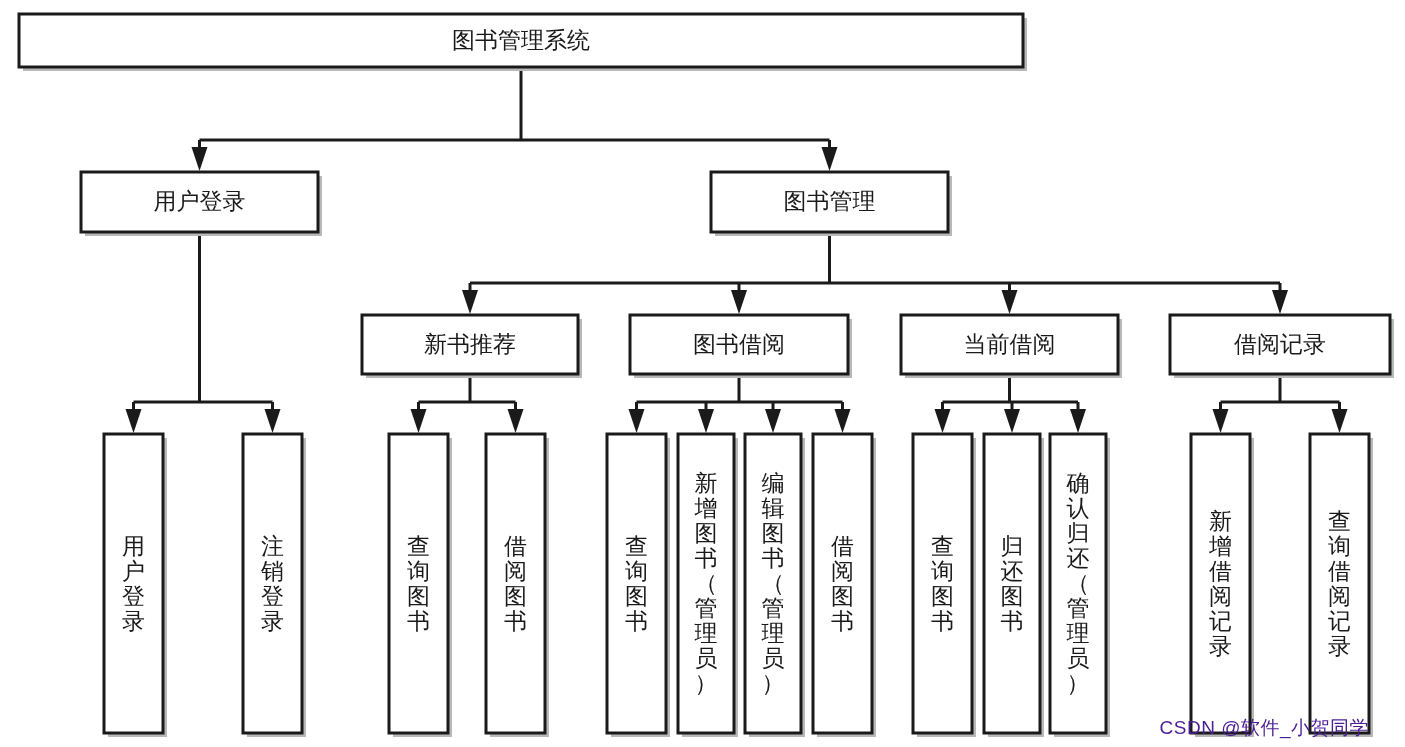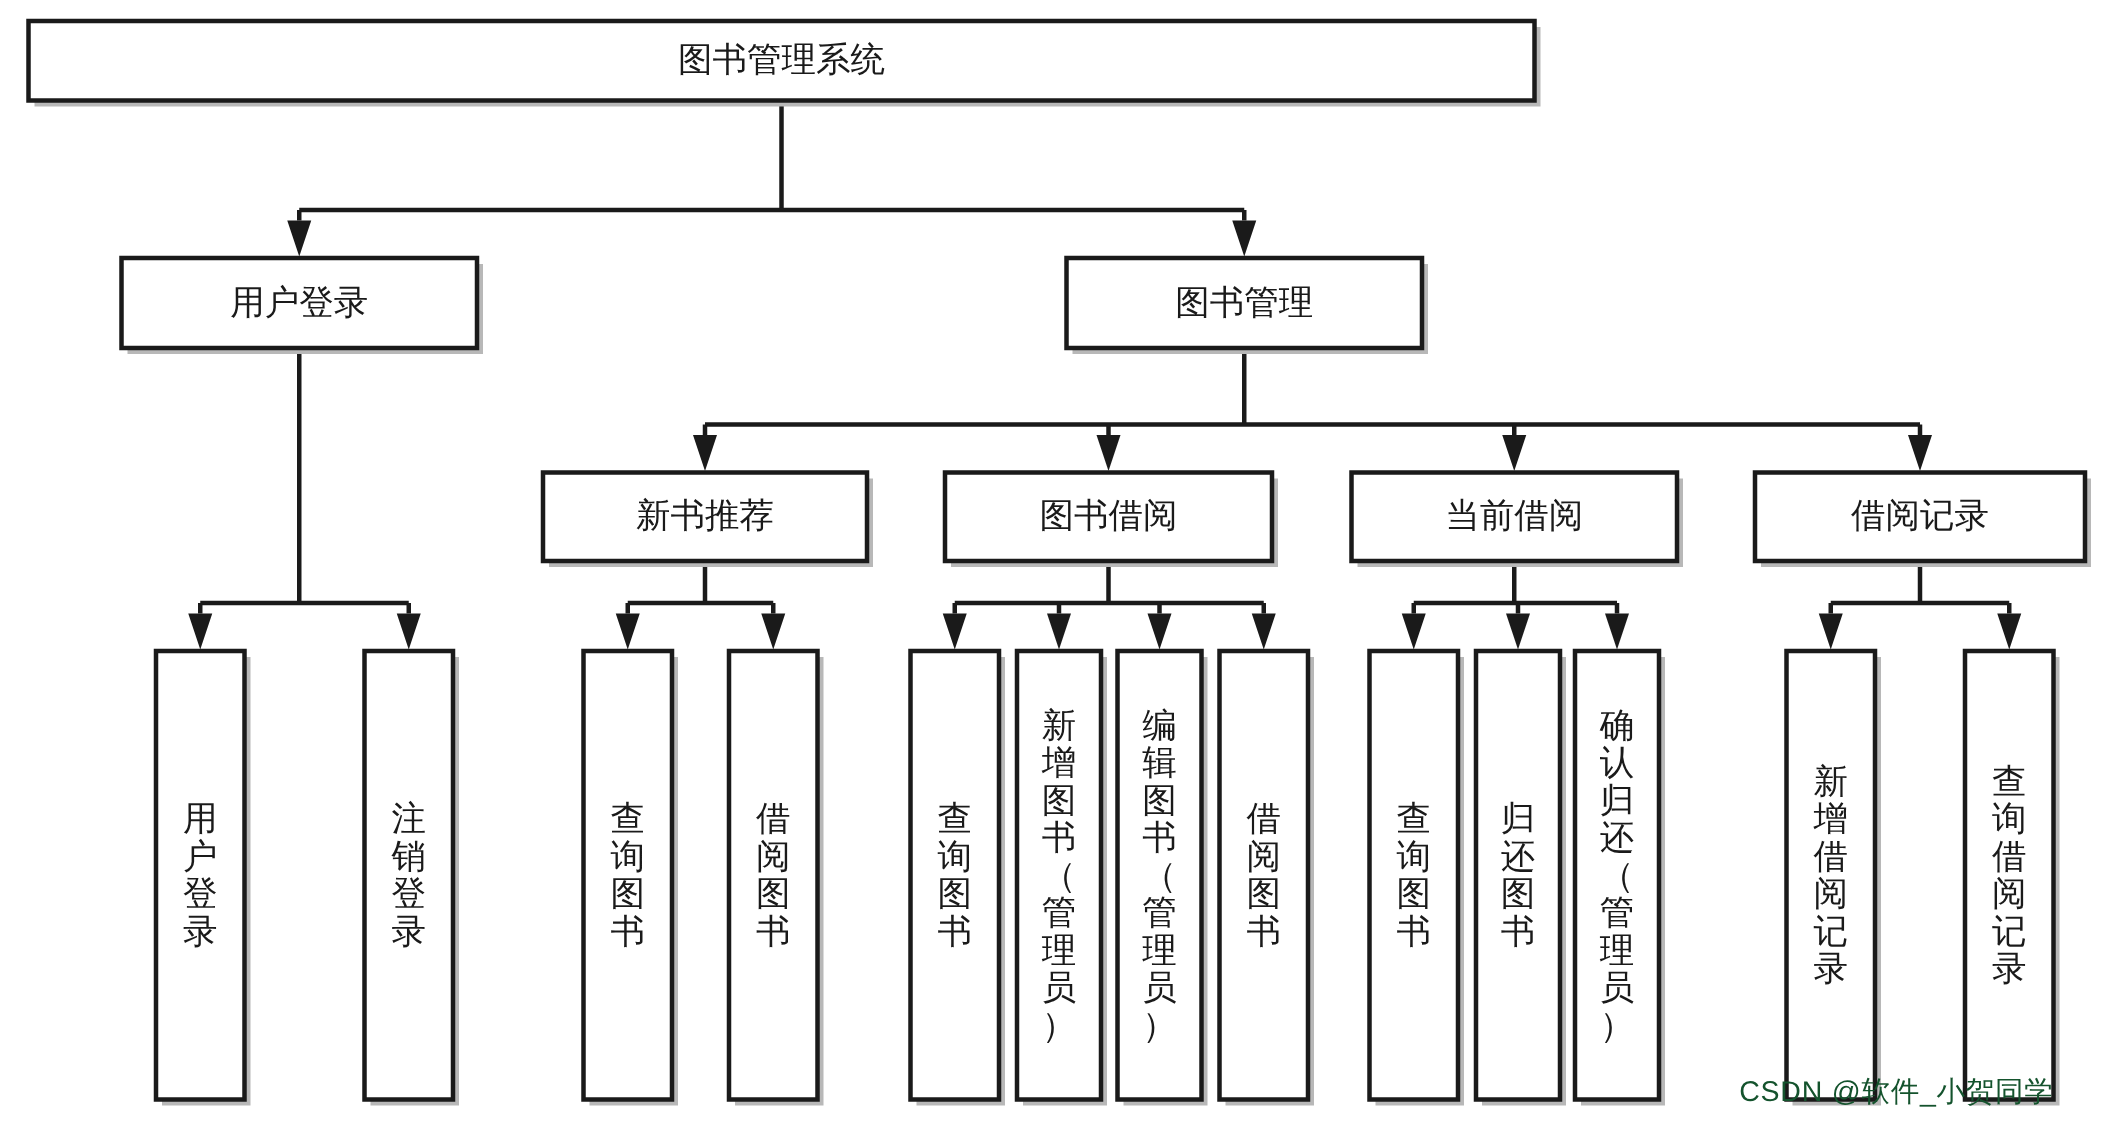--- a/index.html
+++ b/index.html
@@ -57,21 +57,21 @@
     font-size: 23px;
     fill: #1a1a1a;
     text-anchor: middle;
   }
   .watermark-text {
     position: absolute;
     right: 8px;
     bottom: 6px;
     font-family: "Liberation Sans", "DejaVu Sans", sans-serif;
     font-size: 19px;
-    color: #14532d;
+    color: #4c1d95;
     letter-spacing: 0.5px;
     white-space: nowrap;
     pointer-events: none;
   }
 </style>
 </head>
 <body>
 
 <div id="diagram-root">
   <svg class="diagram" viewBox="0 0 1405 747" xmlns="http://www.w3.org/2000/svg">

